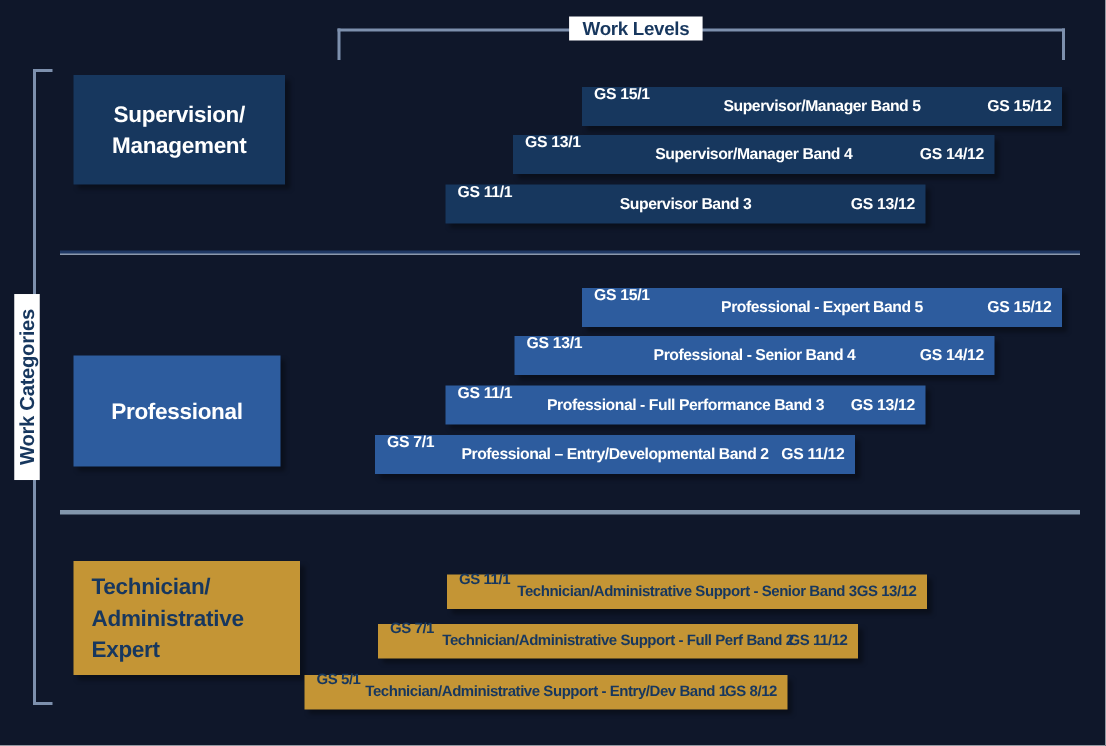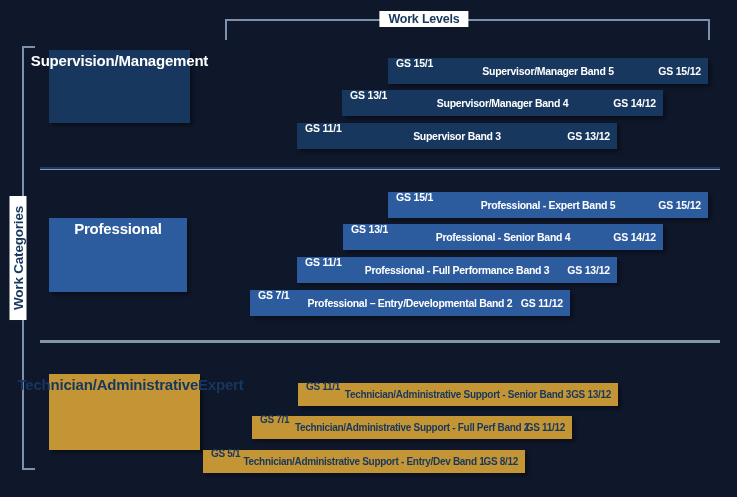--- a/index.html
+++ b/index.html
@@ -32,26 +32,26 @@
     background:#fff;padding:0 10px;white-space:nowrap;
     color:var(--color-navy,#17375e);font-size:13.5px;font-weight:bold;line-height:17px;
     letter-spacing:-0.2px;
   }
   
   .divider{position:absolute;left:40px;width:680px;}
   .divider.navy{top:167px;height:2px;background:var(--color-divider_navy,#1f3864);box-shadow:0 1px 0 rgba(170,185,205,.8);}
   .divider.gray{top:340px;height:3px;background:var(--color-divider_gray,#8296ac);}
   
   .cat-box{
-    position:absolute;display:flex;flex-direction:row;justify-content:center;
+    position:absolute;display:flex;flex-direction:column;justify-content:center;
     box-shadow:3px 3px 3px rgba(0,0,0,.35);
     font-weight:bold;letter-spacing:-0.2px;
   }
   .cat-box.navy{background:var(--color-navy,#17375e);color:#fff;text-align:center;}
-  .cat-box.blue{background:var(--color-blue,#2d5c9e);color:#fff;text-align:right;}
+  .cat-box.blue{background:var(--color-blue,#2d5c9e);color:#fff;text-align:center;margin-top:19px;}
   .cat-box.gold{background:var(--color-gold,#c49535);color:var(--color-navy,#17375e);text-align:left;padding-left:12px;}
   .cat-box span{display:block;font-size:15px;line-height:21px;}
   
   .bar{
     position:absolute;box-shadow:3px 3px 3px rgba(0,0,0,.35);
     font-weight:bold;white-space:nowrap;
   }
   .bar.navy{background:var(--color-navy,#17375e);color:#fff;}
   .bar.blue{background:var(--color-blue,#2d5c9e);color:#fff;}
   .bar.gold{background:var(--color-gold,#c49535);color:var(--color-navy,#17375e);}

